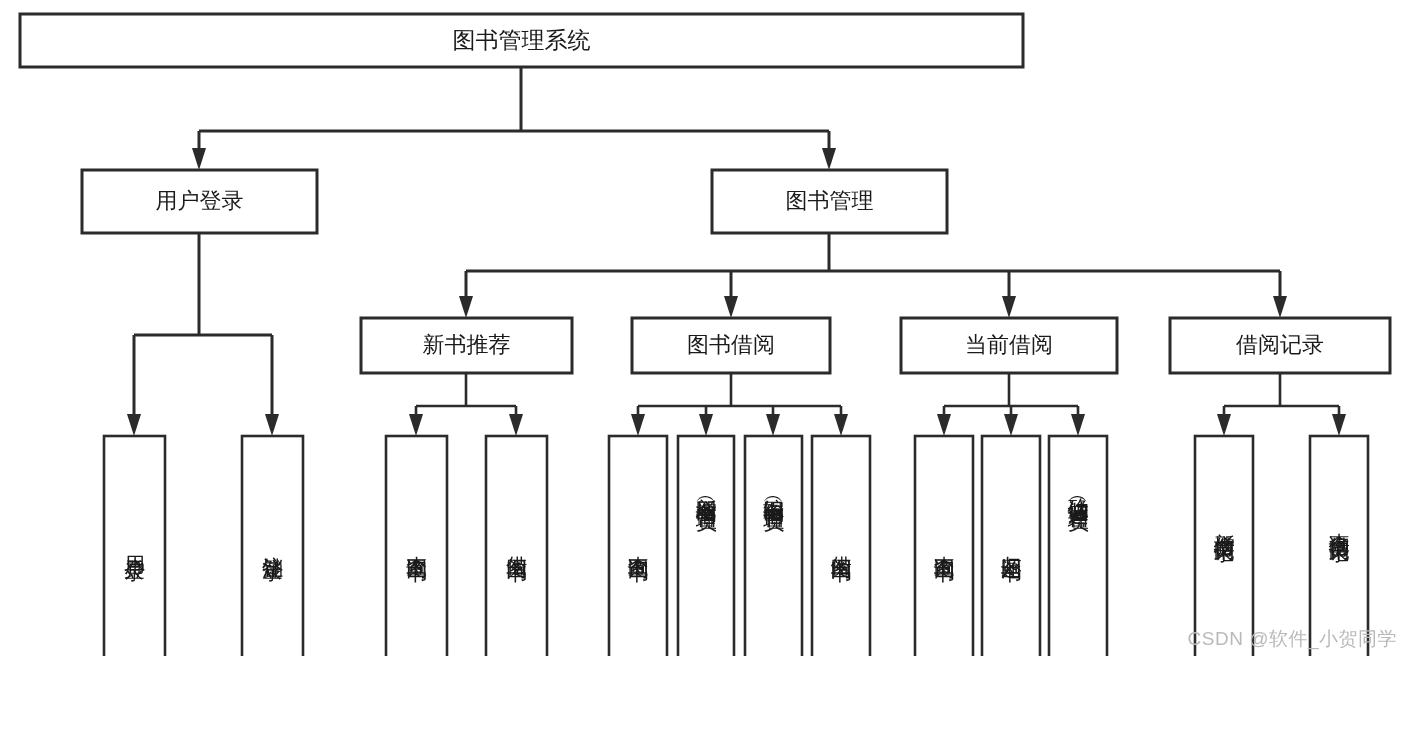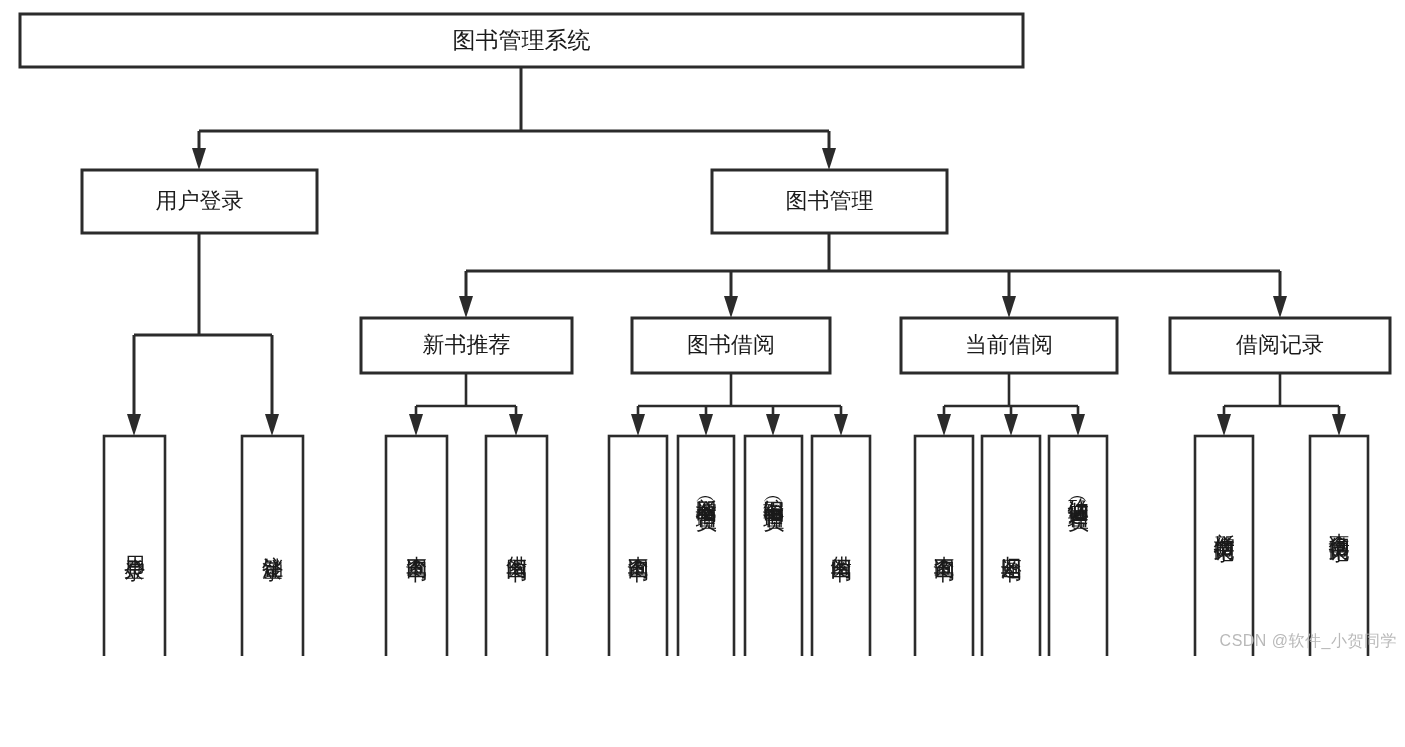--- a/index.html
+++ b/index.html
@@ -80,21 +80,21 @@
     line-height: 1.08;
     letter-spacing: 2px;
     color: #1a1a1a;
     white-space: nowrap;
   }
   .watermark {
     position: absolute;
     right: 8px;
     bottom: 4px;
     font-family: "Liberation Sans", "DejaVu Sans", sans-serif;
-    font-size: 16px;
+    font-size: 19px;
     color: #b9b9b9;
     letter-spacing: 0.5px;
     white-space: nowrap;
     pointer-events: none;
   }
 </style>
 </head>
 <body>
 
 <div id="diagram-root">

